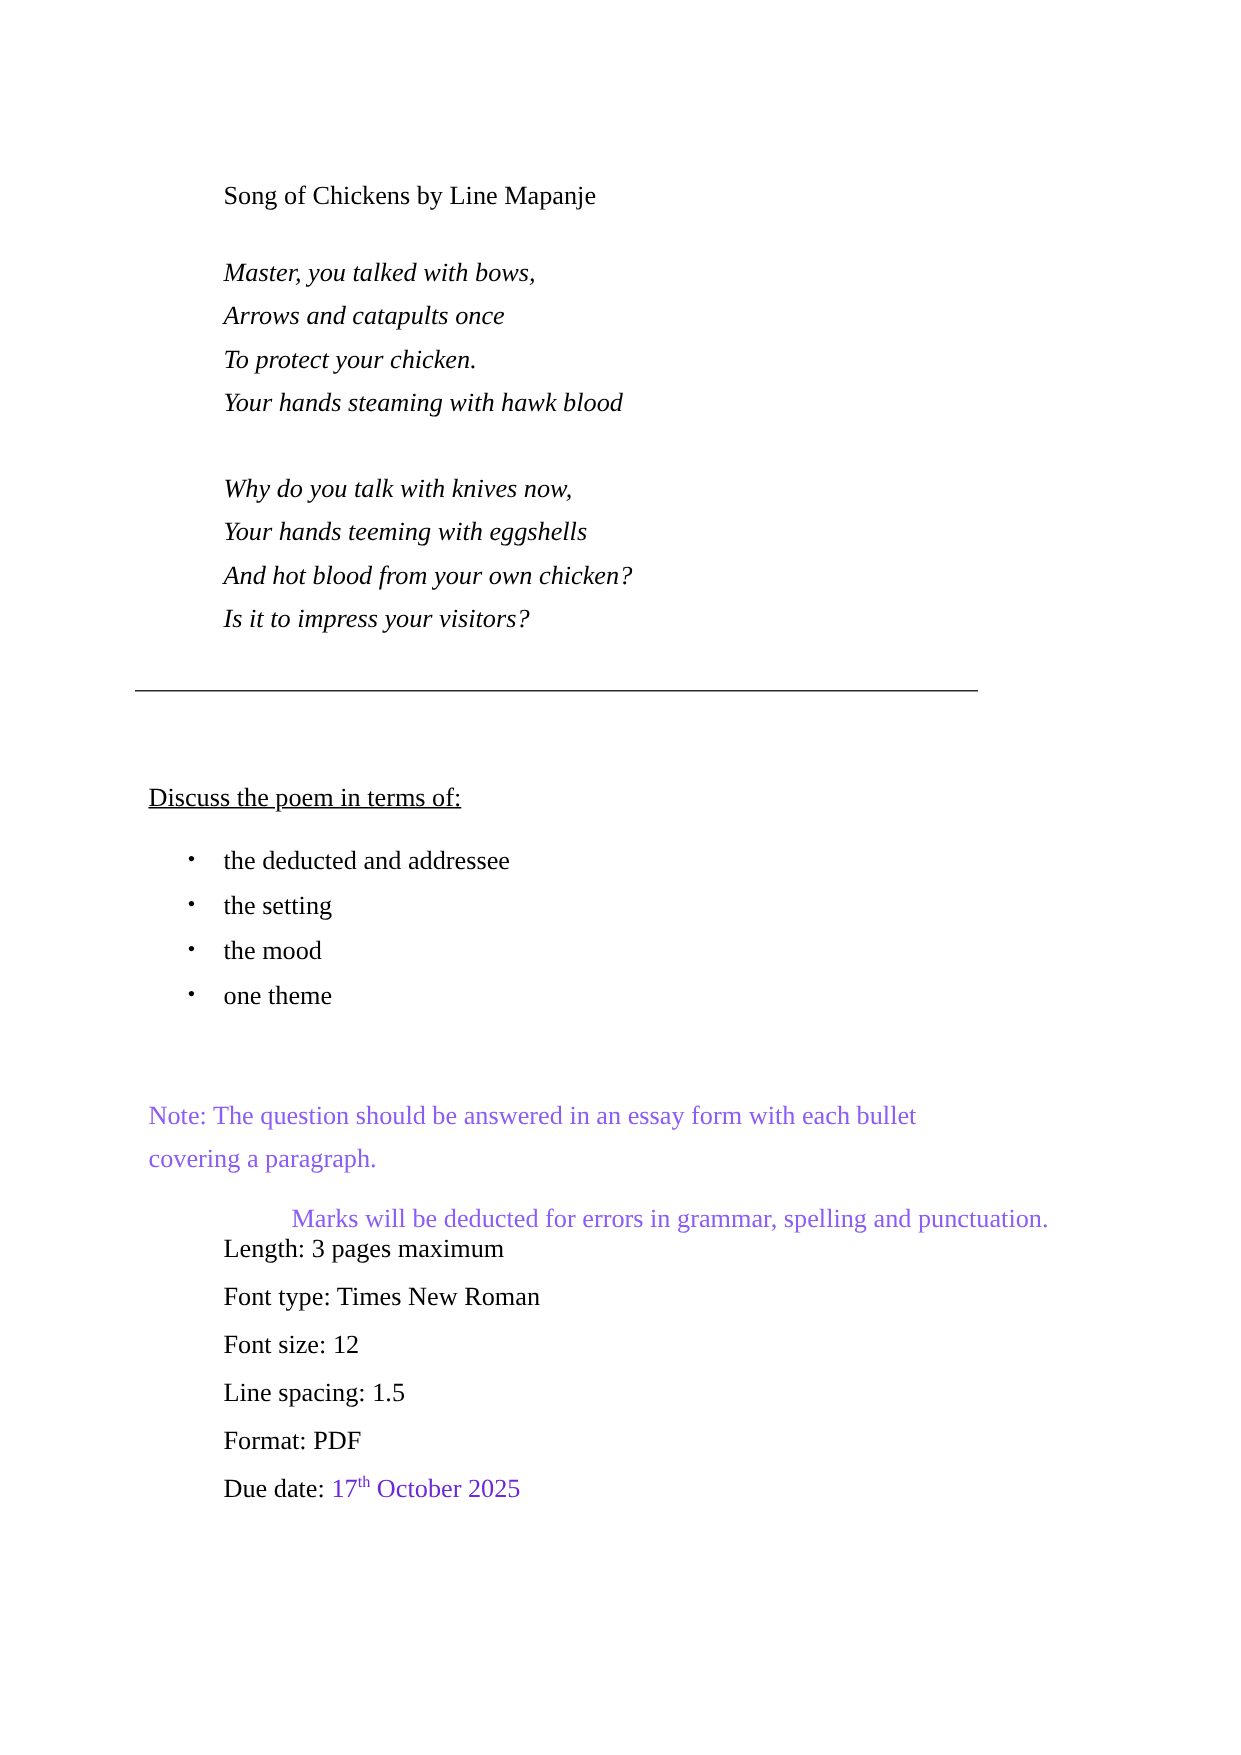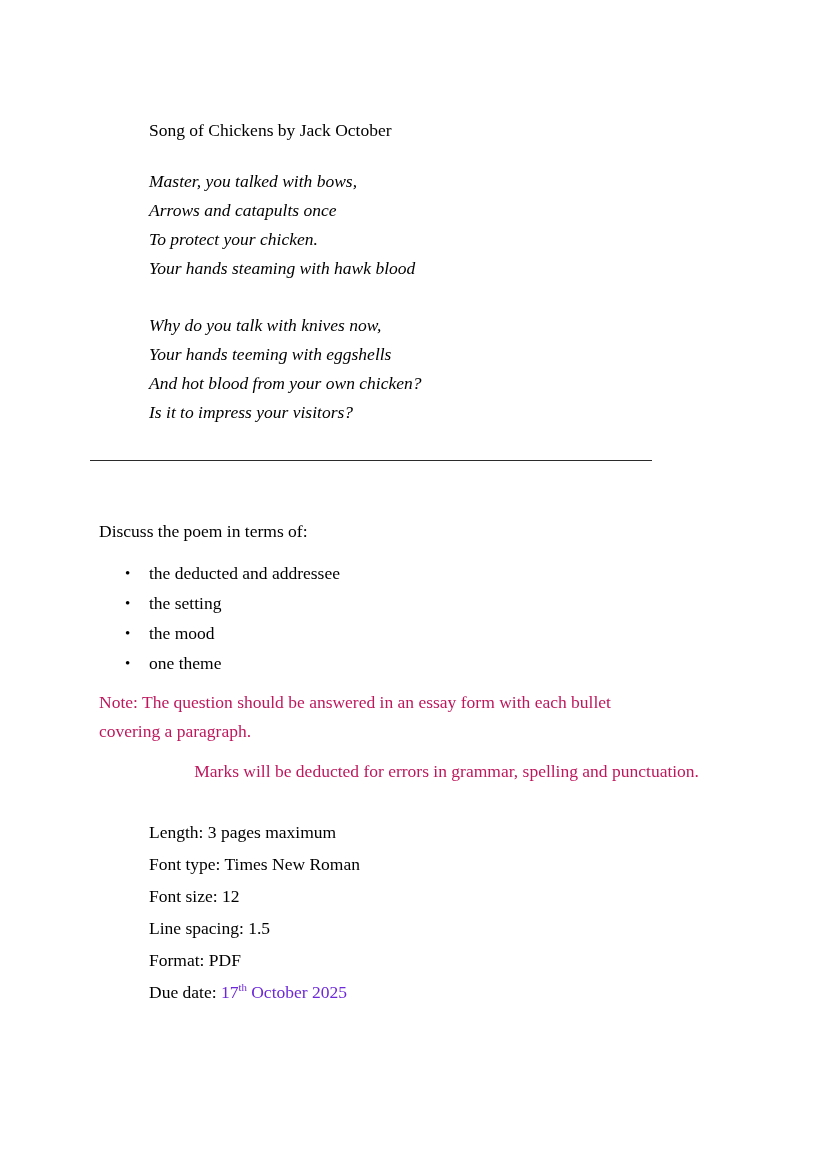--- a/index.html
+++ b/index.html
@@ -21,21 +21,22 @@
     height: 1170px;
     margin: 0 auto;
     background: #ffffff;
     overflow: hidden;
   }
 
   
   .doc-text {
     font-size: 17.5px;
     line-height: 29px;
-    color: #be185d;
+    color: #8b5cf6;
+    margin-top: 41px;
   }
 
   
   .title-block {
     position: absolute;
     left: 149px;
     top: 120px;
     width: 560px;
   }
   .title-main {
@@ -73,20 +74,21 @@
     border-top: 1.6px solid #2b2b2b;
   }
 
   
   .instr-intro {
     position: absolute;
     left: 99px;
     top: 517px;
     font-size: 17.5px;
     line-height: 29px;
+    text-decoration: underline;
   }
 
   .bullet-list {
     position: absolute;
     left: 99px;
     top: 558px;
     width: 560px;
     margin: 0;
     padding: 0;
     list-style: none;
@@ -150,21 +152,21 @@
     vertical-align: super;
     line-height: 0;
   }
 </style>
 </head>
 <body>
 
 <div class="page">
 
   <div class="title-block">
-    <span class="title-main">Song of Chickens</span><span class="title-byline"> by Jack October</span>
+    <span class="title-main">Song of Chickens</span><span class="title-byline"> by Line Mapanje</span>
   </div>
 
   <div class="stanza stanza-1">
     <div class="poem-line">Master, you talked with bows,</div>
     <div class="poem-line">Arrows and catapults once</div>
     <div class="poem-line">To protect your chicken.</div>
     <div class="poem-line">Your hands steaming with hawk blood</div>
   </div>
 
   <div class="stanza stanza-2">

